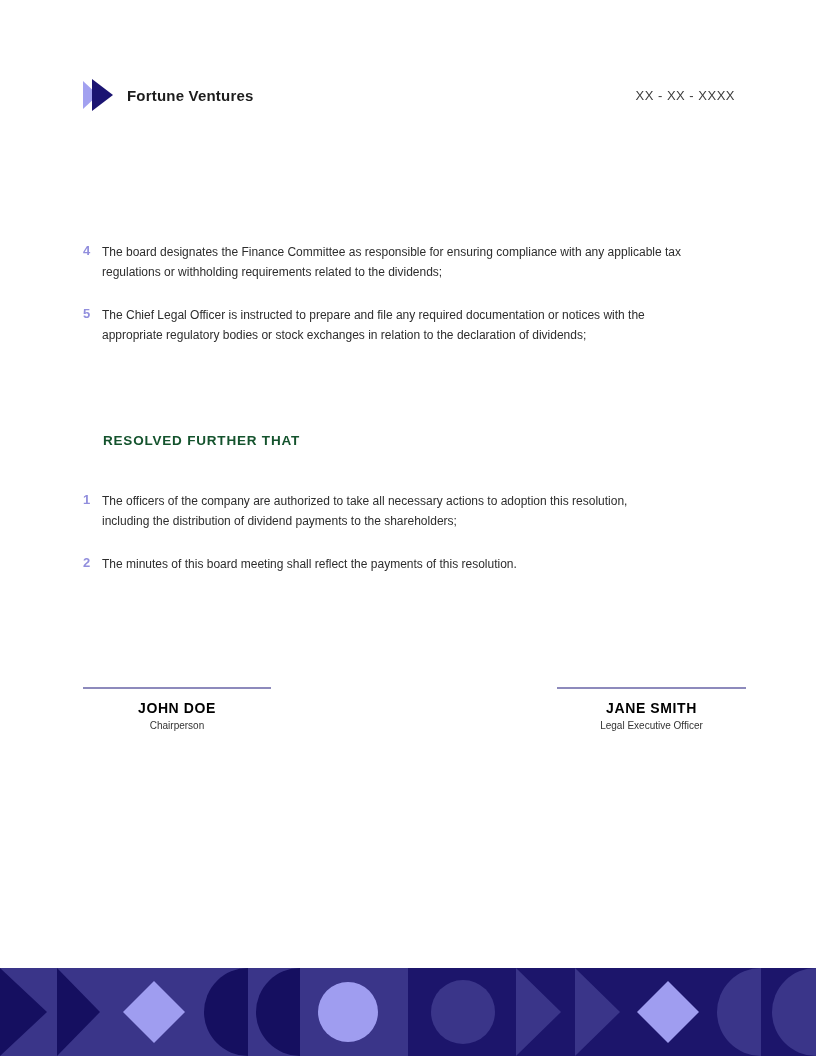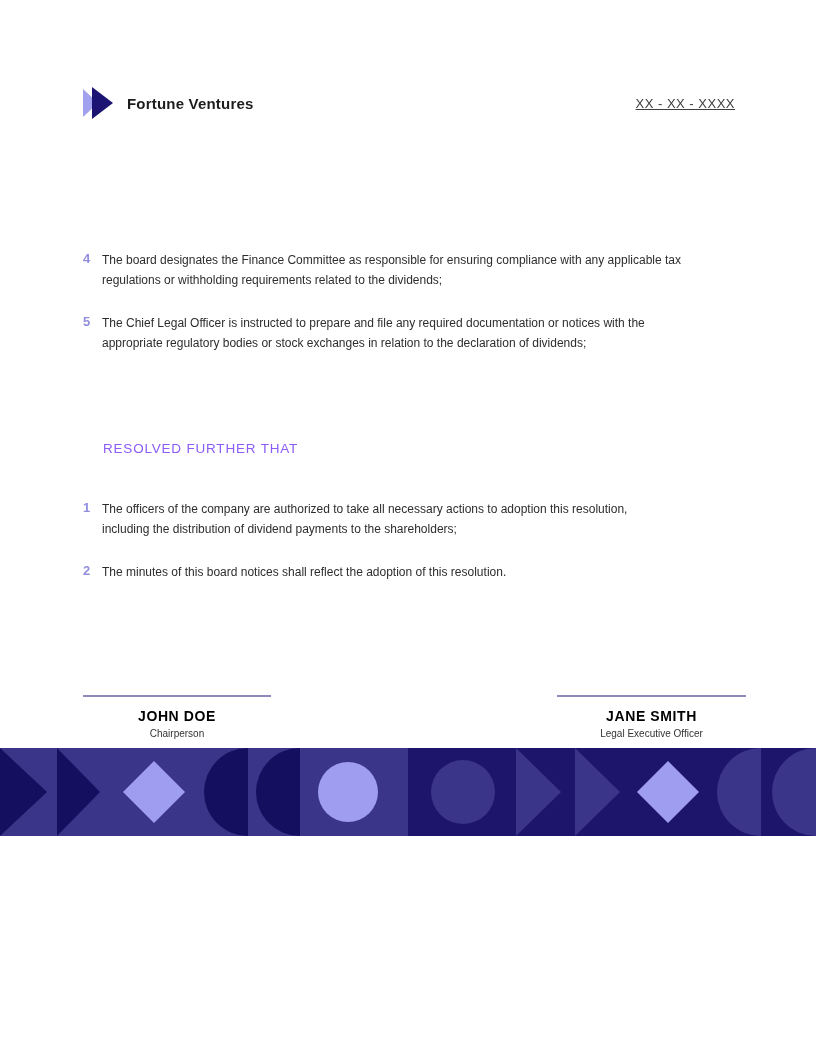--- a/index.html
+++ b/index.html
@@ -1,23 +1,23 @@
 <!DOCTYPE html>
 <html><head>
 <meta charset="utf-8">
 <style>
   html, body { margin: 0; padding: 0; background: #ffffff; }
   .page {
     position: relative;
     width: 816px;
-    height: 828px;
+    height: 1056px;
     background: #ffffff;
     font-family: "Liberation Sans", sans-serif;
     overflow: hidden;
-    margin: 8px auto;
+    margin: 0 auto;
   }
 
   
   .header {
     position: absolute;
     top: 79px;
     left: 83px;
     right: 81px;
     display: flex;
     justify-content: space-between;
@@ -33,38 +33,38 @@
   }
   .logo .tri-dark {
     position: absolute; left: 9px; top: 0; width: 0; height: 0;
     border-top: 16px solid transparent;
     border-bottom: 16px solid transparent;
     border-left: 21px solid #1b1472;
   }
   .brand-name {
     font-size: 15px; font-weight: 700; color: #1d1d1d; letter-spacing: 0.2px;
   }
-  .doc-date { font-size: 13px; color: #3d3d3d; letter-spacing: 0.5px; text-decoration: underline; }
+  .doc-date { font-size: 13px; color: #3d3d3d; letter-spacing: 0.5px; }
 
   
   .item { position: absolute; left: 83px; display: flex; }
   .item .num {
     flex: 0 0 19px; width: 19px;
     font-size: 13px; font-weight: 700; color: #918edd;
     padding-top: 1px;
   }
   .item .txt { font-size: 12px; line-height: 20px; color: #2d2d2d; }
   #item-4 { top: 242px; } #item-4 .txt { width: 636px; }
   #item-5 { top: 305px; } #item-5 .txt { width: 575px; }
   #item-f1 { top: 491px; } #item-f1 .txt { width: 562px; }
   #item-f2 { top: 554px; } #item-f2 .txt { width: 620px; }
 
   .section-heading {
     position: absolute; top: 433px; left: 83px;
-    font-size: 13.5px; font-weight: 400; color: #8b5cf6; letter-spacing: 0.8px; padding-left: 20px;
+    font-size: 13.5px; font-weight: 700; color: #14532d; letter-spacing: 0.8px; padding-left: 20px;
   }
 
   
   .sig { position: absolute; text-align: center; }
   .sig-line { height: 2px; background: #8d8abc; margin-bottom: 11px; }
   .sig-name { font-size: 14px; font-weight: 700; color: #000000; letter-spacing: 0.6px; }
   .sig-title { font-size: 10px; color: #333333; margin-top: 4px; }
   #sig-0 { top: 687px; left: 83px;  width: 188px; }
   #sig-1 { top: 687px; left: 557px; width: 189px; }
   #sig-2 { top: 789px; left: 313px; width: 189px; }
@@ -99,21 +99,21 @@
   </div>
 
   <div class="section-heading">RESOLVED FURTHER THAT</div>
 
   <div class="item" id="item-f1">
     <span class="num">1</span>
     <span class="txt">The officers of the company are authorized to take all necessary actions to adoption this resolution, including the distribution of dividend payments to the shareholders;</span>
   </div>
   <div class="item" id="item-f2">
     <span class="num">2</span>
-    <span class="txt">The minutes of this board notices shall reflect the adoption of this resolution.</span>
+    <span class="txt">The minutes of this board meeting shall reflect the payments of this resolution.</span>
   </div>
 
   <div class="sig" id="sig-0">
     <div class="sig-line"></div>
     <div class="sig-name">JOHN DOE</div>
     <div class="sig-title">Chairperson</div>
   </div>
   <div class="sig" id="sig-1">
     <div class="sig-line"></div>
     <div class="sig-name">JANE SMITH</div>

